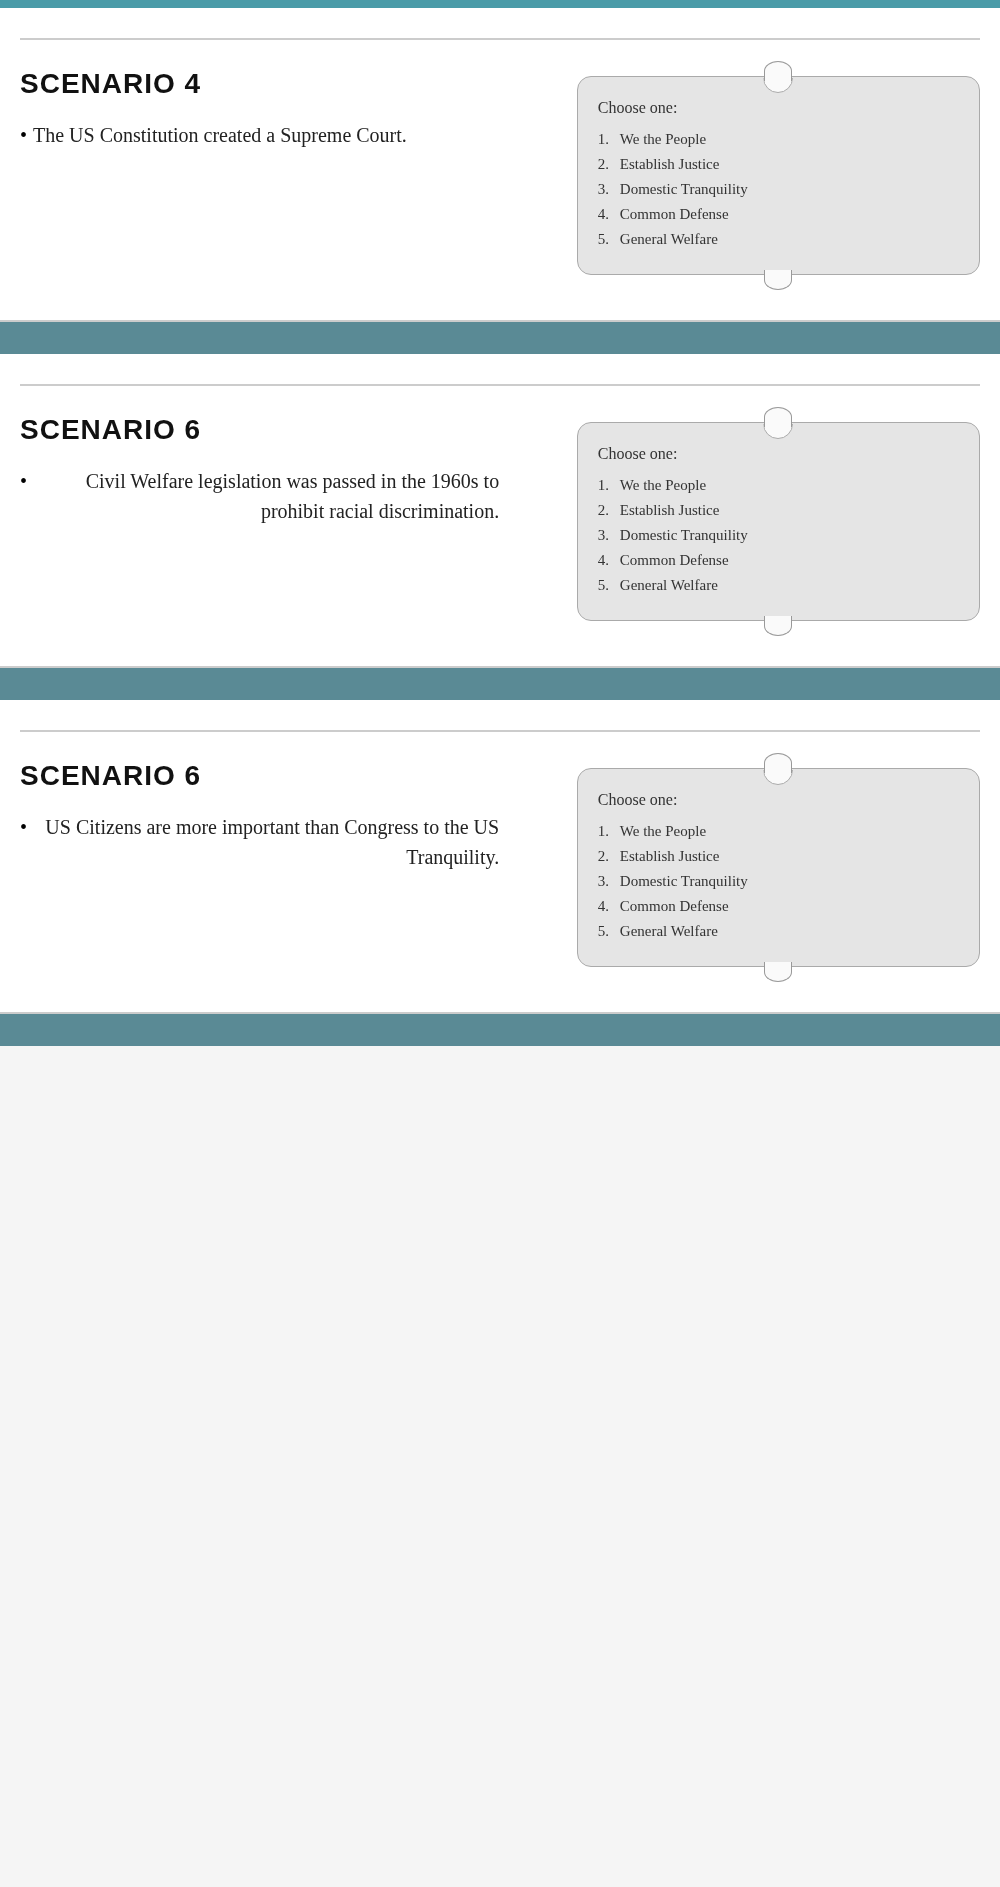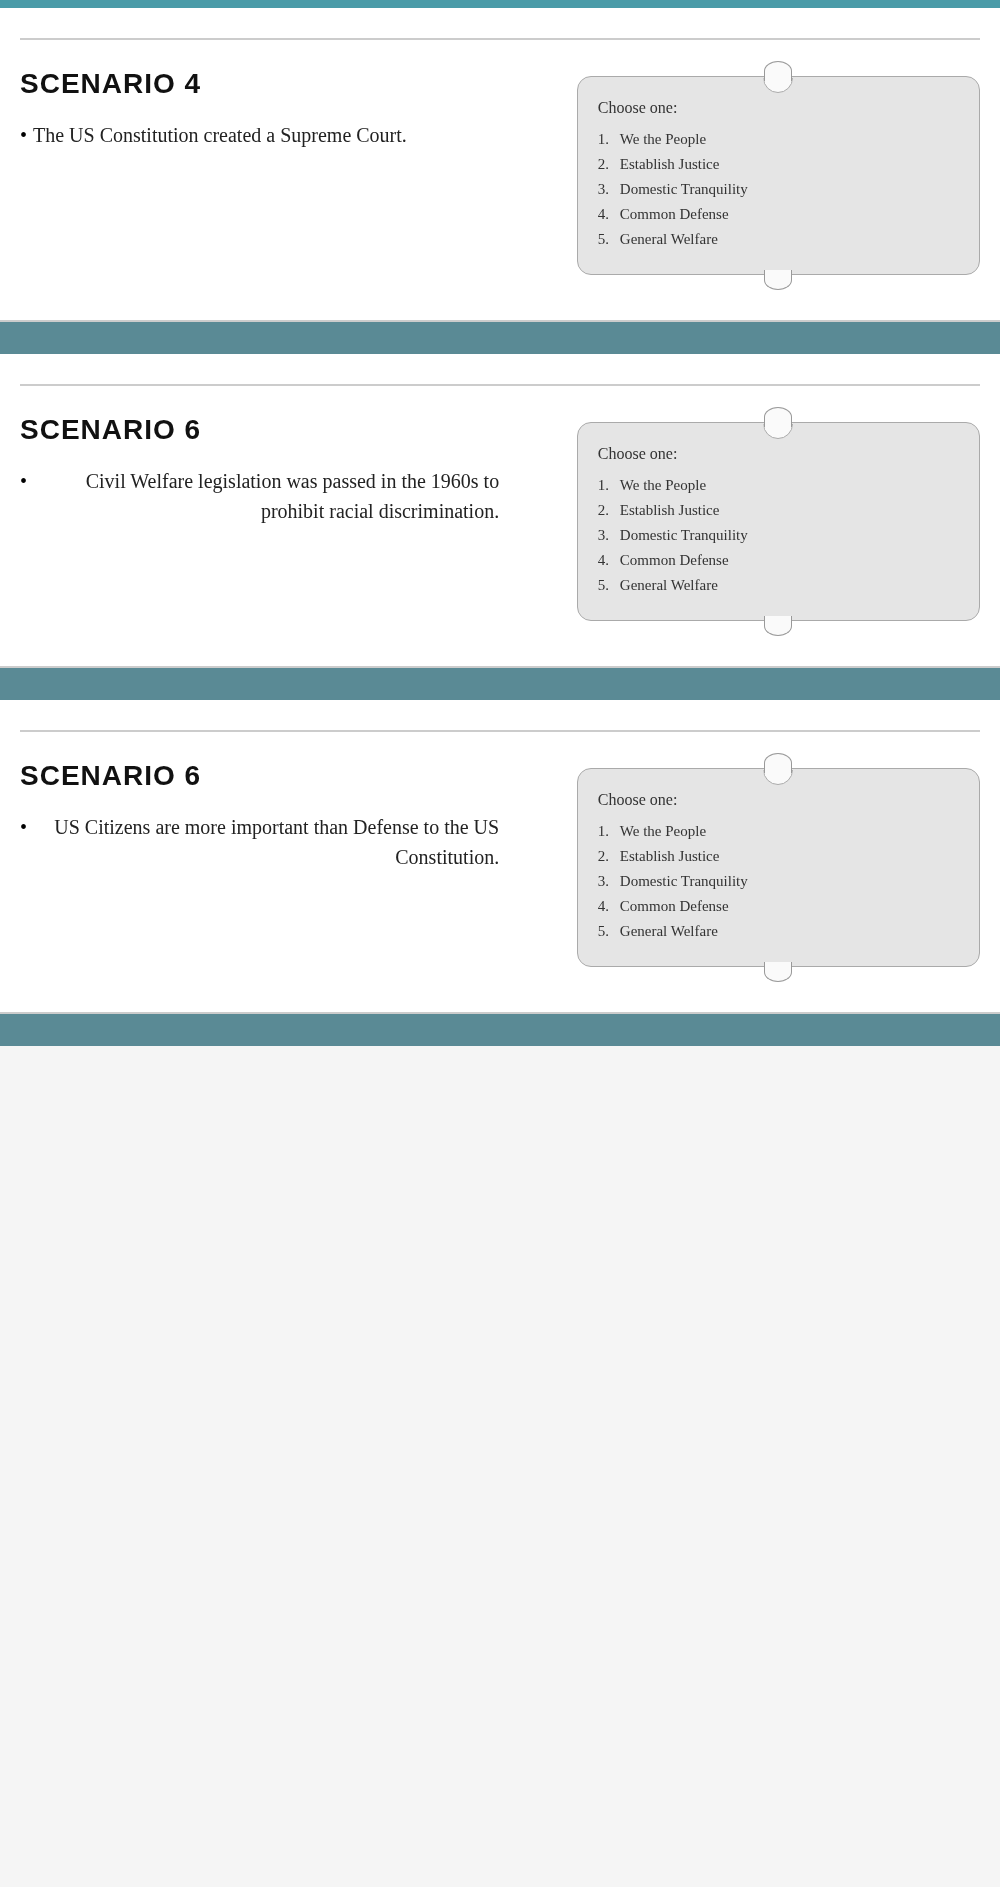--- a/index.html
+++ b/index.html
@@ -249,21 +249,21 @@
       </div>
     </div>
     <div class="divider-bar"></div>
     <div class="scenario-section">
       <div class="top-line"></div>
       <div class="scenario-inner">
         <div class="scenario-left">
           <div class="scenario-title">SCENARIO 6</div>
           <div class="bullet">
             <span class="bullet-dot">•</span>
-            <span class="scenario-text">US Citizens are more important than Defense to the US Constitution.</span>
+            <span class="scenario-text">US Citizens are more important than Congress to the US Tranquility.</span>
           </div>
         </div>
         <div class="scroll-card">
           <div class="scroll-top-curl"></div>
           <div class="scroll-card-title">Choose one:</div>
           <ol class="scroll-options">
             <li>
               <span class="opt-num">1.</span>
               <span>We the People</span>
             </li>

